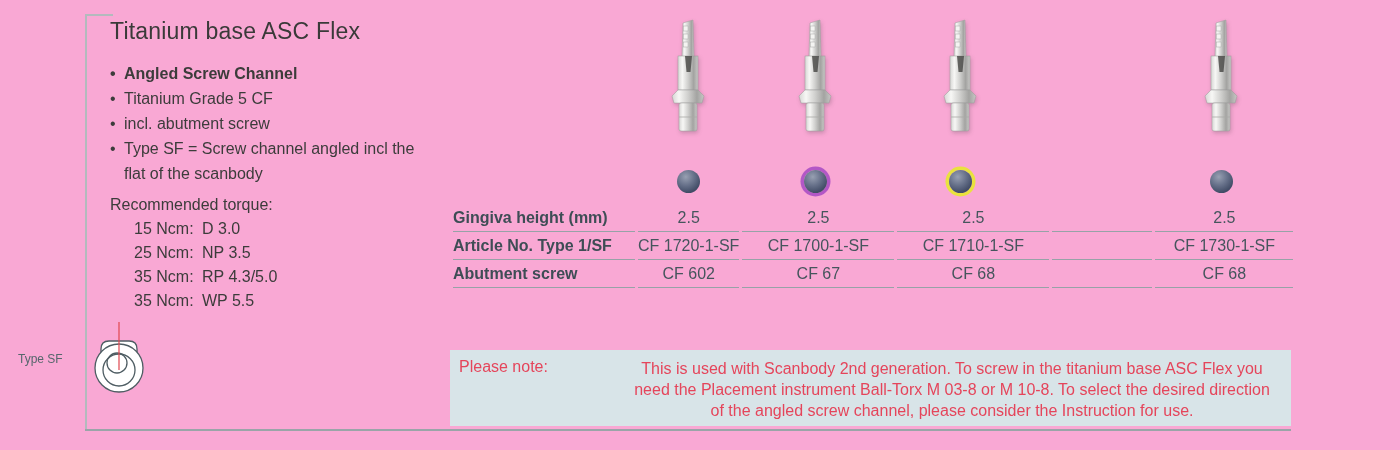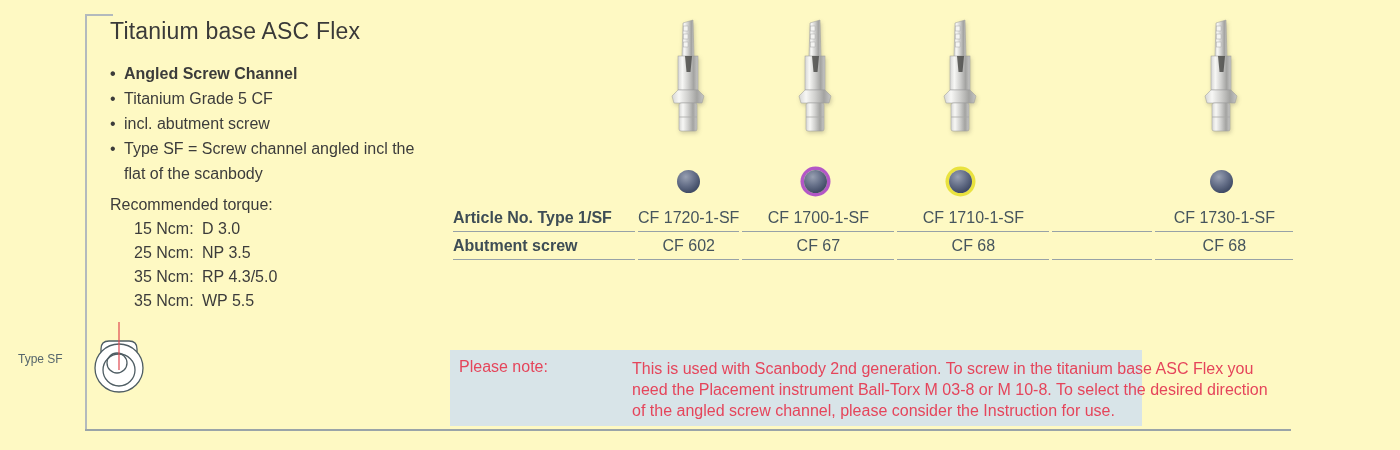--- a/index.html
+++ b/index.html
@@ -1,18 +1,18 @@
 <!DOCTYPE html>
 <html><head>
 <meta charset="utf-8">
 <style>
   * { margin:0; padding:0; box-sizing:border-box; }
   html,body { background:#ffffff; }
   .canvas {
-    position:relative; width:1400px; height:450px; background:#fef9c3;
+    position:relative; width:1400px; height:450px; background:#f9a8d4;
     font-family:"Liberation Sans", sans-serif; overflow:hidden;
   }
   
   .bracket-v { position:absolute; left:85px; top:14px; width:2px; height:416px; background:#b3babd; }
   .bracket-h { position:absolute; left:85px; top:14px; width:28px; height:2px; background:#b3babd; }
   .bottom-rule { position:absolute; left:85px; top:429px; width:1206px; height:2px; background:#9aa4a8; }
 
   
   .left-panel { position:absolute; left:110px; top:18px; width:330px; color:#3b3b3a; }
   .title { font-size:23px; font-weight:400; letter-spacing:.2px; color:#3a3a39; }
@@ -41,23 +41,23 @@
   table.spec th, table.spec td {
     height:28px; font-size:16px; color:#46555d; border-bottom:1.5px solid #97a2a7;
     vertical-align:middle; padding:0; white-space:nowrap; overflow:visible;
   }
   table.spec th { text-align:left; font-weight:bold; color:#3e4d55; }
   table.spec td { text-align:center; }
   .col-label { width:182px; } .col-d { width:96px; } .col-np { width:152px; }
   .col-rp { width:152px; } .col-gap { width:100px; } .col-wp { width:138px; }
 
   
-  .note-box { position:absolute; left:450px; top:350px; width:692px; height:76px; background:#d8e4e8; }
+  .note-box { position:absolute; left:450px; top:350px; width:841px; height:76px; background:#d8e4e8; }
   .note-label { position:absolute; left:9px; top:8px; font-size:16px; color:#e5455b; }
-  .note-text { position:absolute; left:182px; top:8px; width:640px; font-size:16px; line-height:21px; color:#e5455b; }
+  .note-text { position:absolute; left:182px; top:8px; width:640px; font-size:16px; line-height:21px; color:#e5455b;text-align:center; }
 </style>
 </head>
 <body>
 
 <svg width="0" height="0" style="position:absolute">
   <defs>
     <linearGradient id="metal" x1="0" y1="0" x2="1" y2="0">
       <stop offset="0" stop-color="#d6d6d4"></stop>
       <stop offset="0.22" stop-color="#f7f7f5"></stop>
       <stop offset="0.5" stop-color="#d0d0ce"></stop>
@@ -176,20 +176,28 @@
   <table class="spec">
     <colgroup>
       <col class="col-label">
         <col class="col-d">
         <col class="col-np">
         <col class="col-rp">
         <col class="col-gap">
         <col class="col-wp">
     </colgroup>
     <tbody>
+      <tr>
+        <th>Gingiva height (mm)</th>
+        <td>2.5</td>
+        <td>2.5</td>
+        <td>2.5</td>
+        <td></td>
+        <td>2.5</td>
+      </tr>
       <tr>
         <th>Article No. Type 1/SF</th>
         <td>CF 1720-1-SF</td>
         <td>CF 1700-1-SF</td>
         <td>CF 1710-1-SF</td>
         <td></td>
         <td>CF 1730-1-SF</td>
       </tr>
       <tr>
         <th>Abutment screw</th>

